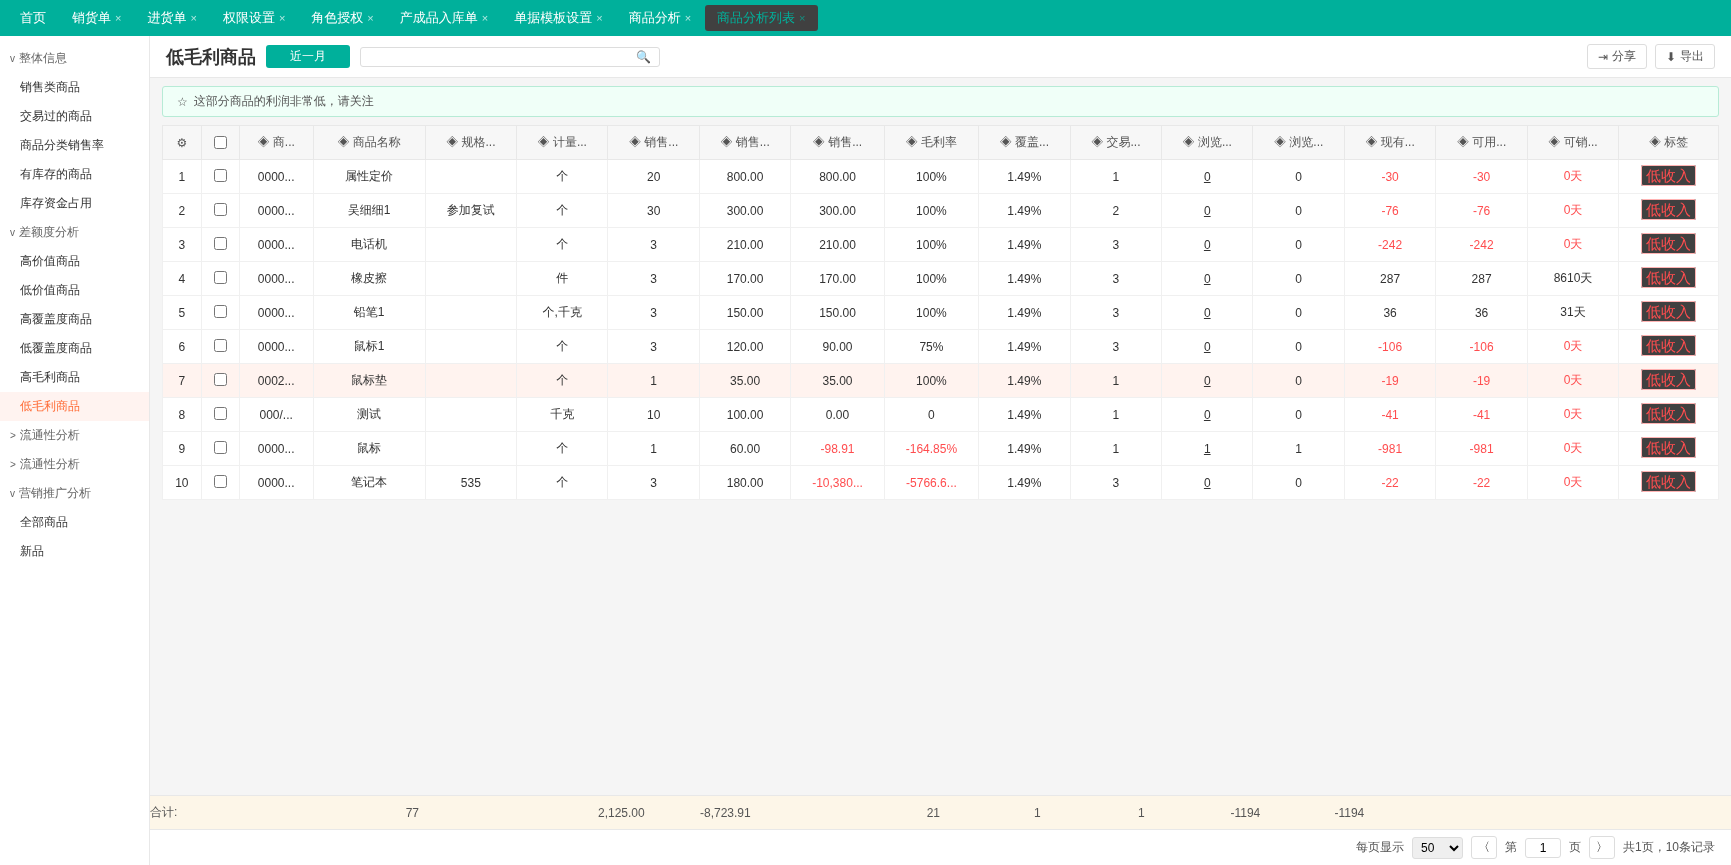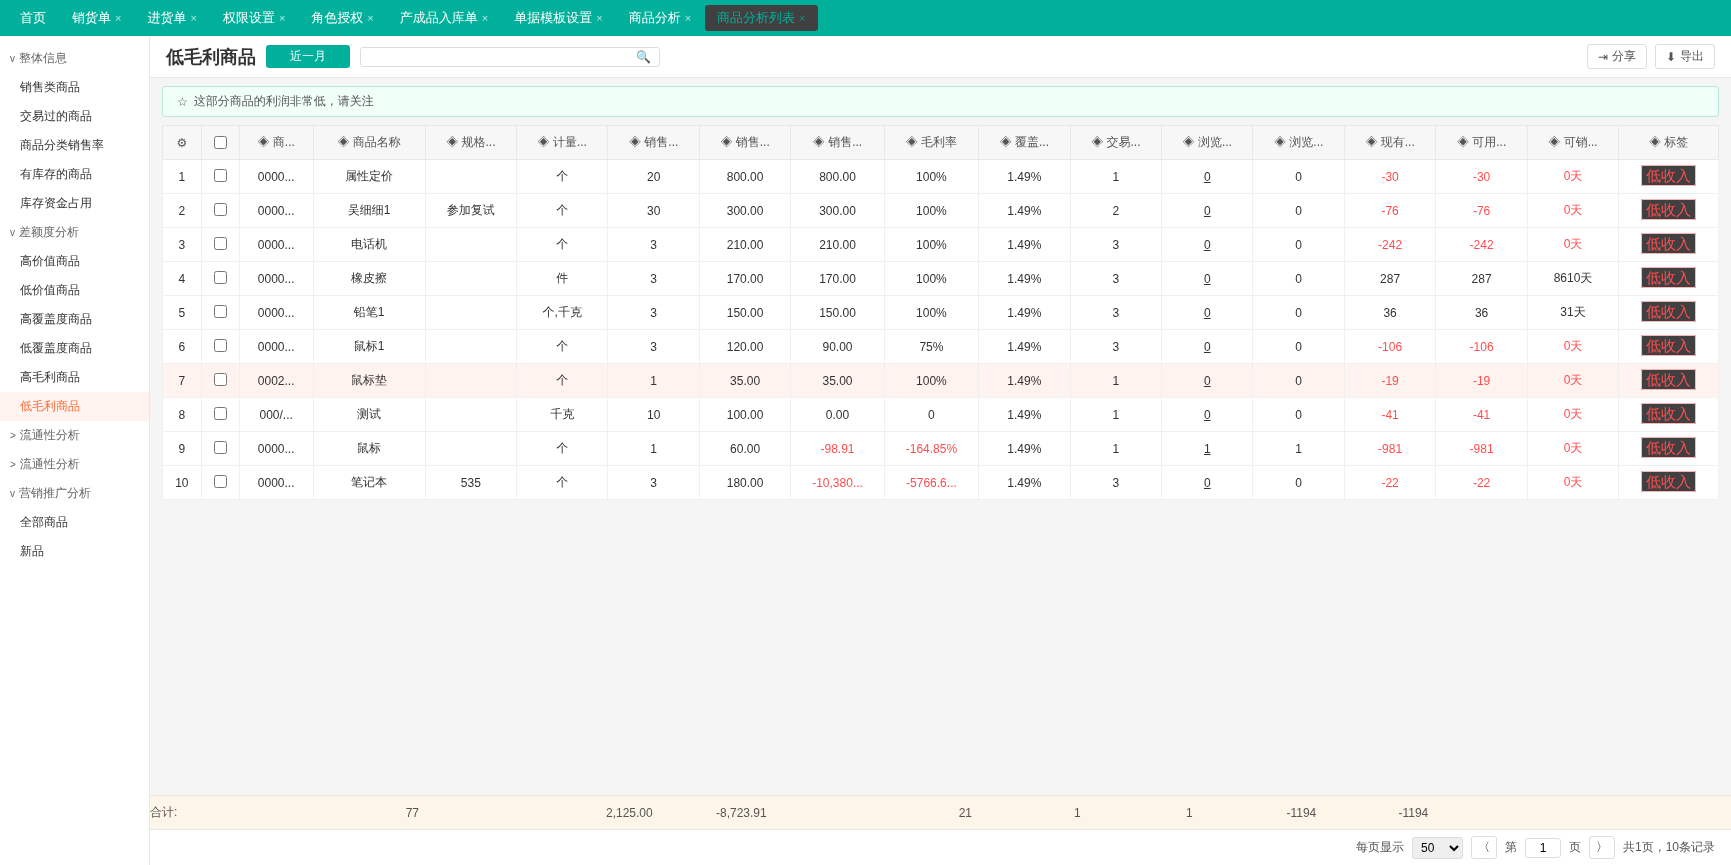--- a/index.html
+++ b/index.html
@@ -575,21 +575,21 @@
     <td class="red-text">-22</td>
     <td class="red-text">0天</td>
     <td><span class="tag-low-income">低收入</span></td>
   </tr>
           </tbody>
       </table>
     </div>
 
     <div class="table-footer">
       <span>合计:</span>
-      <div class="footer-sum" style="display:flex; gap:12px;">
+      <div class="footer-sum" style="display:flex; gap:4px;">
         <span style="min-width:310px; text-align:center;">77</span>
         <span style="min-width:100px; text-align:center;">2,125.00</span>
         <span style="min-width:100px; text-align:center;">-8,723.91</span>
         <span style="min-width:100px;"></span>
         <span style="min-width:100px; text-align:center;">21</span>
         <span style="min-width:100px; text-align:center;">1</span>
         <span style="min-width:100px; text-align:center;">1</span>
         <span style="min-width:100px; text-align:center;">-1194</span>
         <span style="min-width:100px; text-align:center;">-1194</span>
       </div>

